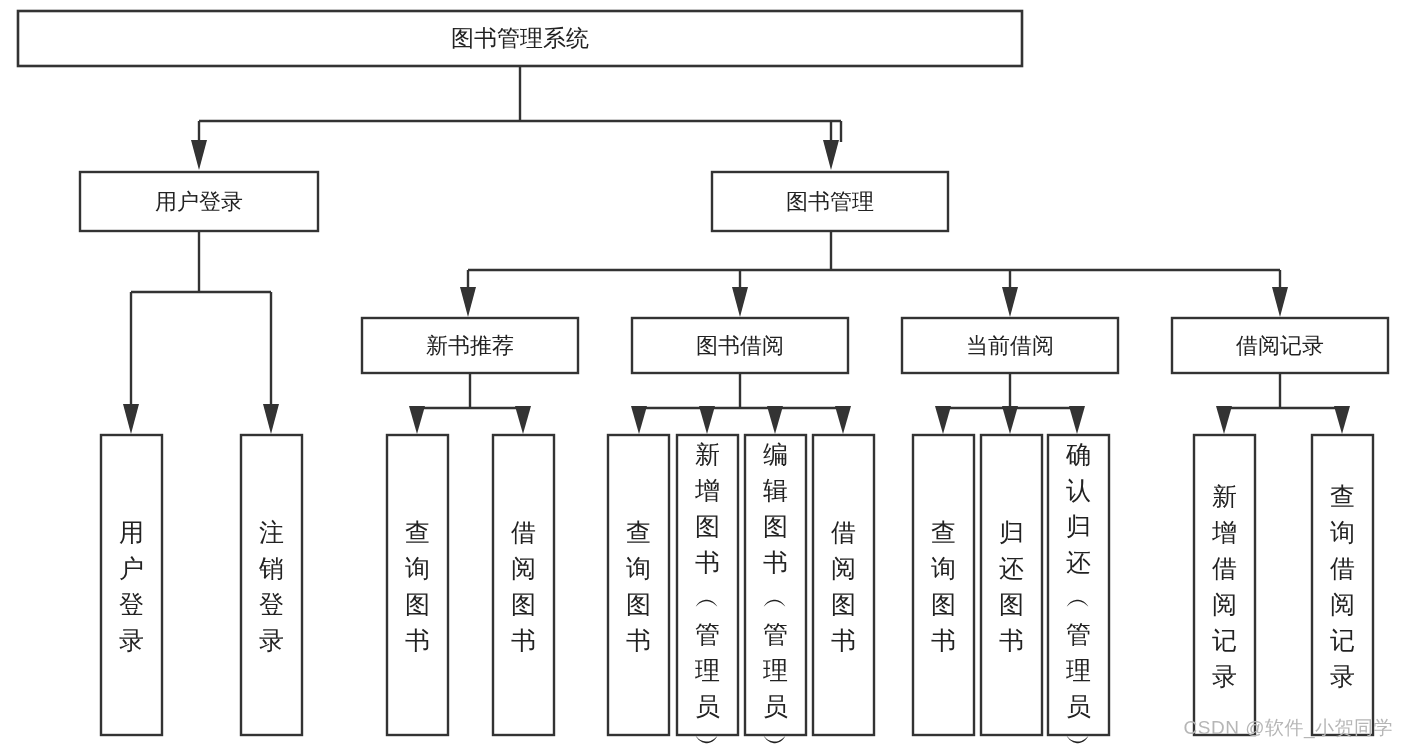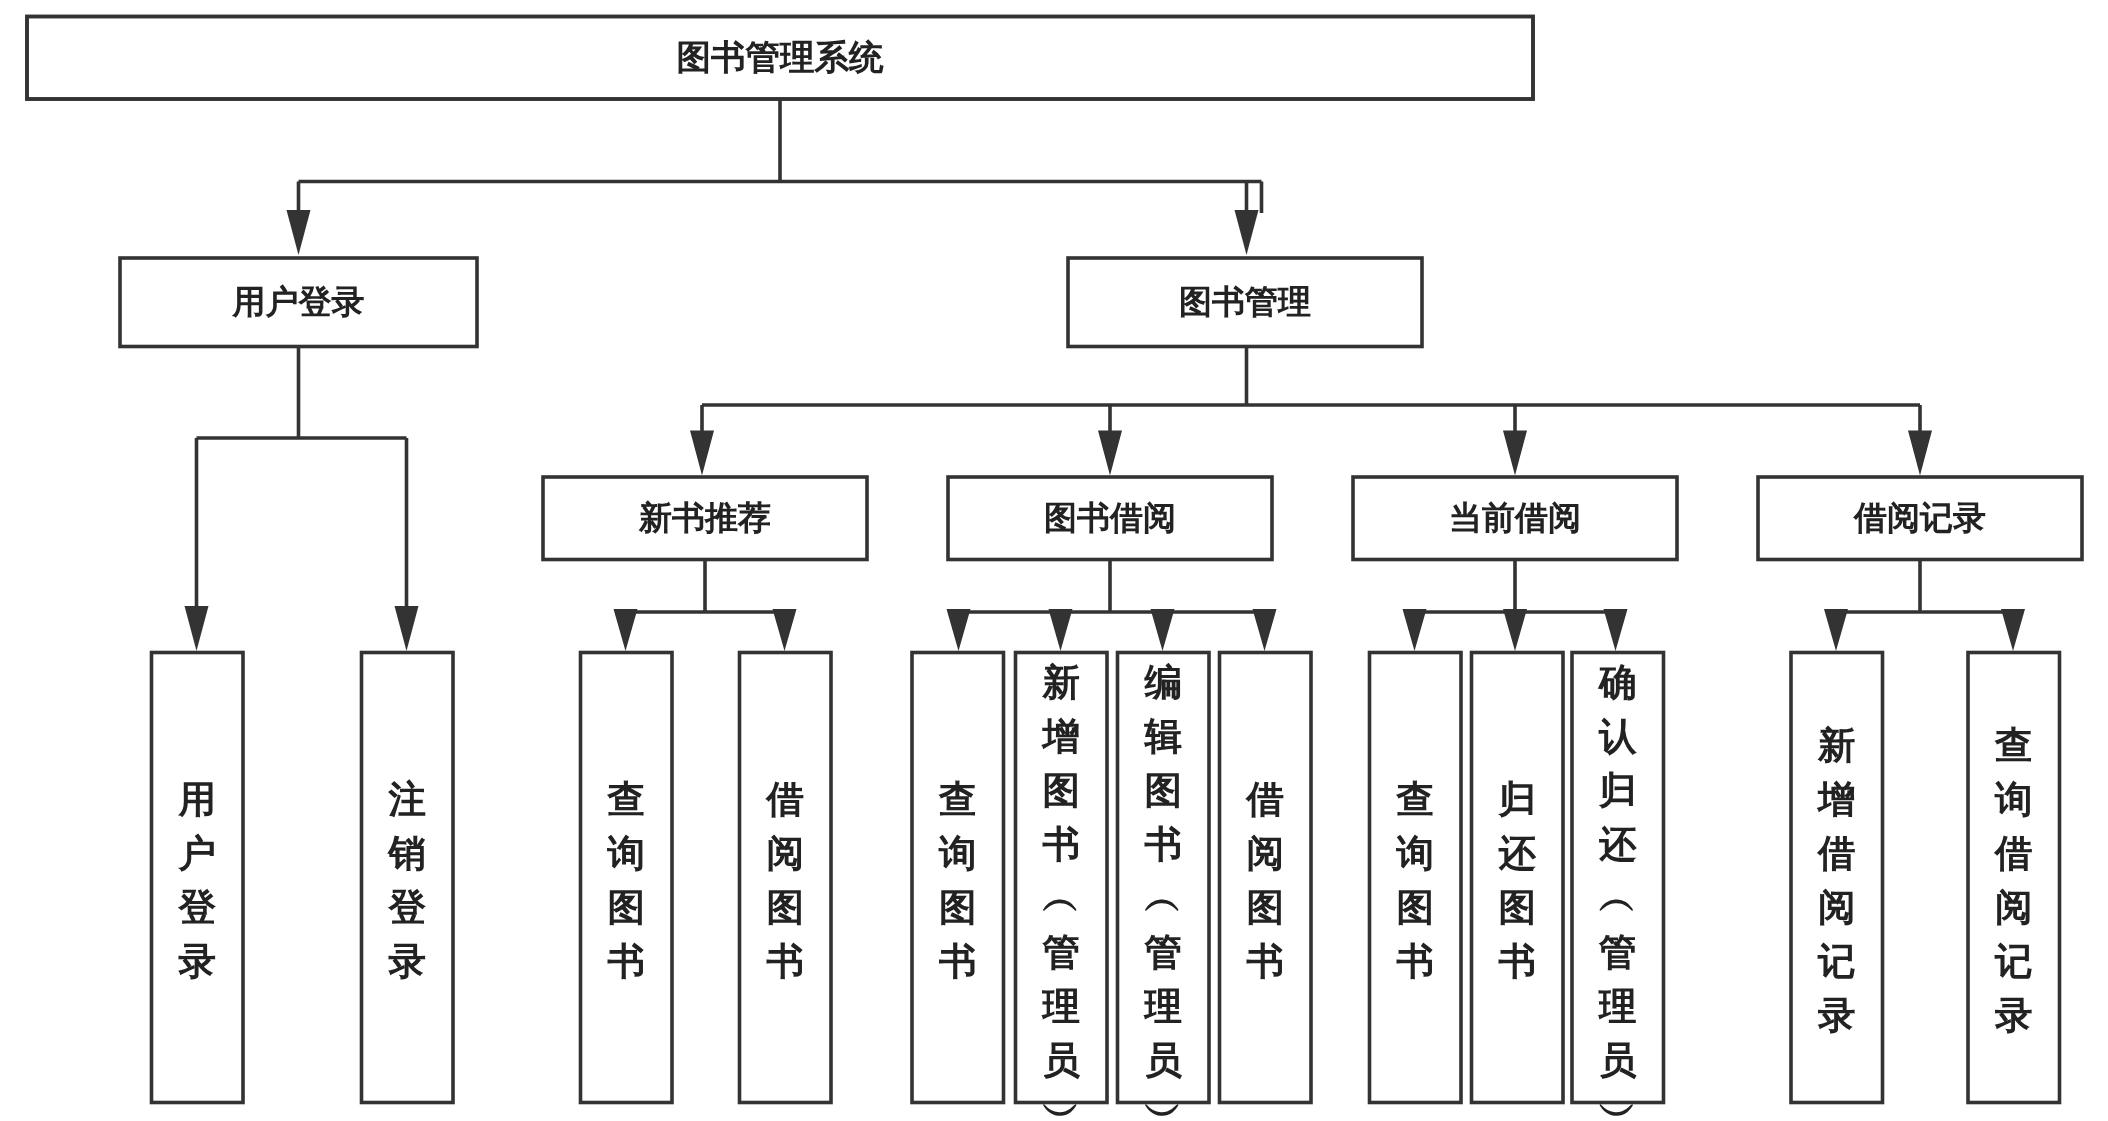--- a/index.html
+++ b/index.html
@@ -9,21 +9,20 @@
   }
   body {
     font-family: "Liberation Sans", "DejaVu Sans", sans-serif;
   }
   #diagram-root {
     position: relative;
     width: 1405px;
     height: 747px;
     background: #ffffff;
     overflow: hidden;
-    font-weight: bold;
   }
   svg.flow {
     position: absolute;
     left: 0;
     top: 0;
     width: 1405px;
     height: 747px;
   }
   .node-rect {
     fill: #ffffff;
@@ -244,14 +243,15 @@
         <text class="vert-label" x="843.5" y="541.08"><tspan x="843.5">借</tspan><tspan x="843.5" dy="36">阅</tspan><tspan x="843.5" dy="36">图</tspan><tspan x="843.5" dy="36">书</tspan></text>
         <text class="vert-label" x="943.5" y="541.08"><tspan x="943.5">查</tspan><tspan x="943.5" dy="36">询</tspan><tspan x="943.5" dy="36">图</tspan><tspan x="943.5" dy="36">书</tspan></text>
         <text class="vert-label" x="1011.5" y="541.08"><tspan x="1011.5">归</tspan><tspan x="1011.5" dy="36">还</tspan><tspan x="1011.5" dy="36">图</tspan><tspan x="1011.5" dy="36">书</tspan></text>
         <text class="vert-label" x="1078.5" y="463"><tspan x="1078.5">确</tspan><tspan x="1078.5" dy="36">认</tspan><tspan x="1078.5" dy="36">归</tspan><tspan x="1078.5" dy="36">还</tspan><tspan x="1078.5" dy="36">︵</tspan><tspan x="1078.5" dy="36">管</tspan><tspan x="1078.5" dy="36">理</tspan><tspan x="1078.5" dy="36">员</tspan><tspan x="1078.5" dy="36">︶</tspan></text>
         <text class="vert-label" x="1224.5" y="505.08"><tspan x="1224.5">新</tspan><tspan x="1224.5" dy="36">增</tspan><tspan x="1224.5" dy="36">借</tspan><tspan x="1224.5" dy="36">阅</tspan><tspan x="1224.5" dy="36">记</tspan><tspan x="1224.5" dy="36">录</tspan></text>
         <text class="vert-label" x="1342.5" y="505.08"><tspan x="1342.5">查</tspan><tspan x="1342.5" dy="36">询</tspan><tspan x="1342.5" dy="36">借</tspan><tspan x="1342.5" dy="36">阅</tspan><tspan x="1342.5" dy="36">记</tspan><tspan x="1342.5" dy="36">录</tspan></text>
       </g>
 
   </svg>
 
+  <div class="watermark">CSDN @软件_小贺同学</div>
 
 </div>
 
 </body></html>

